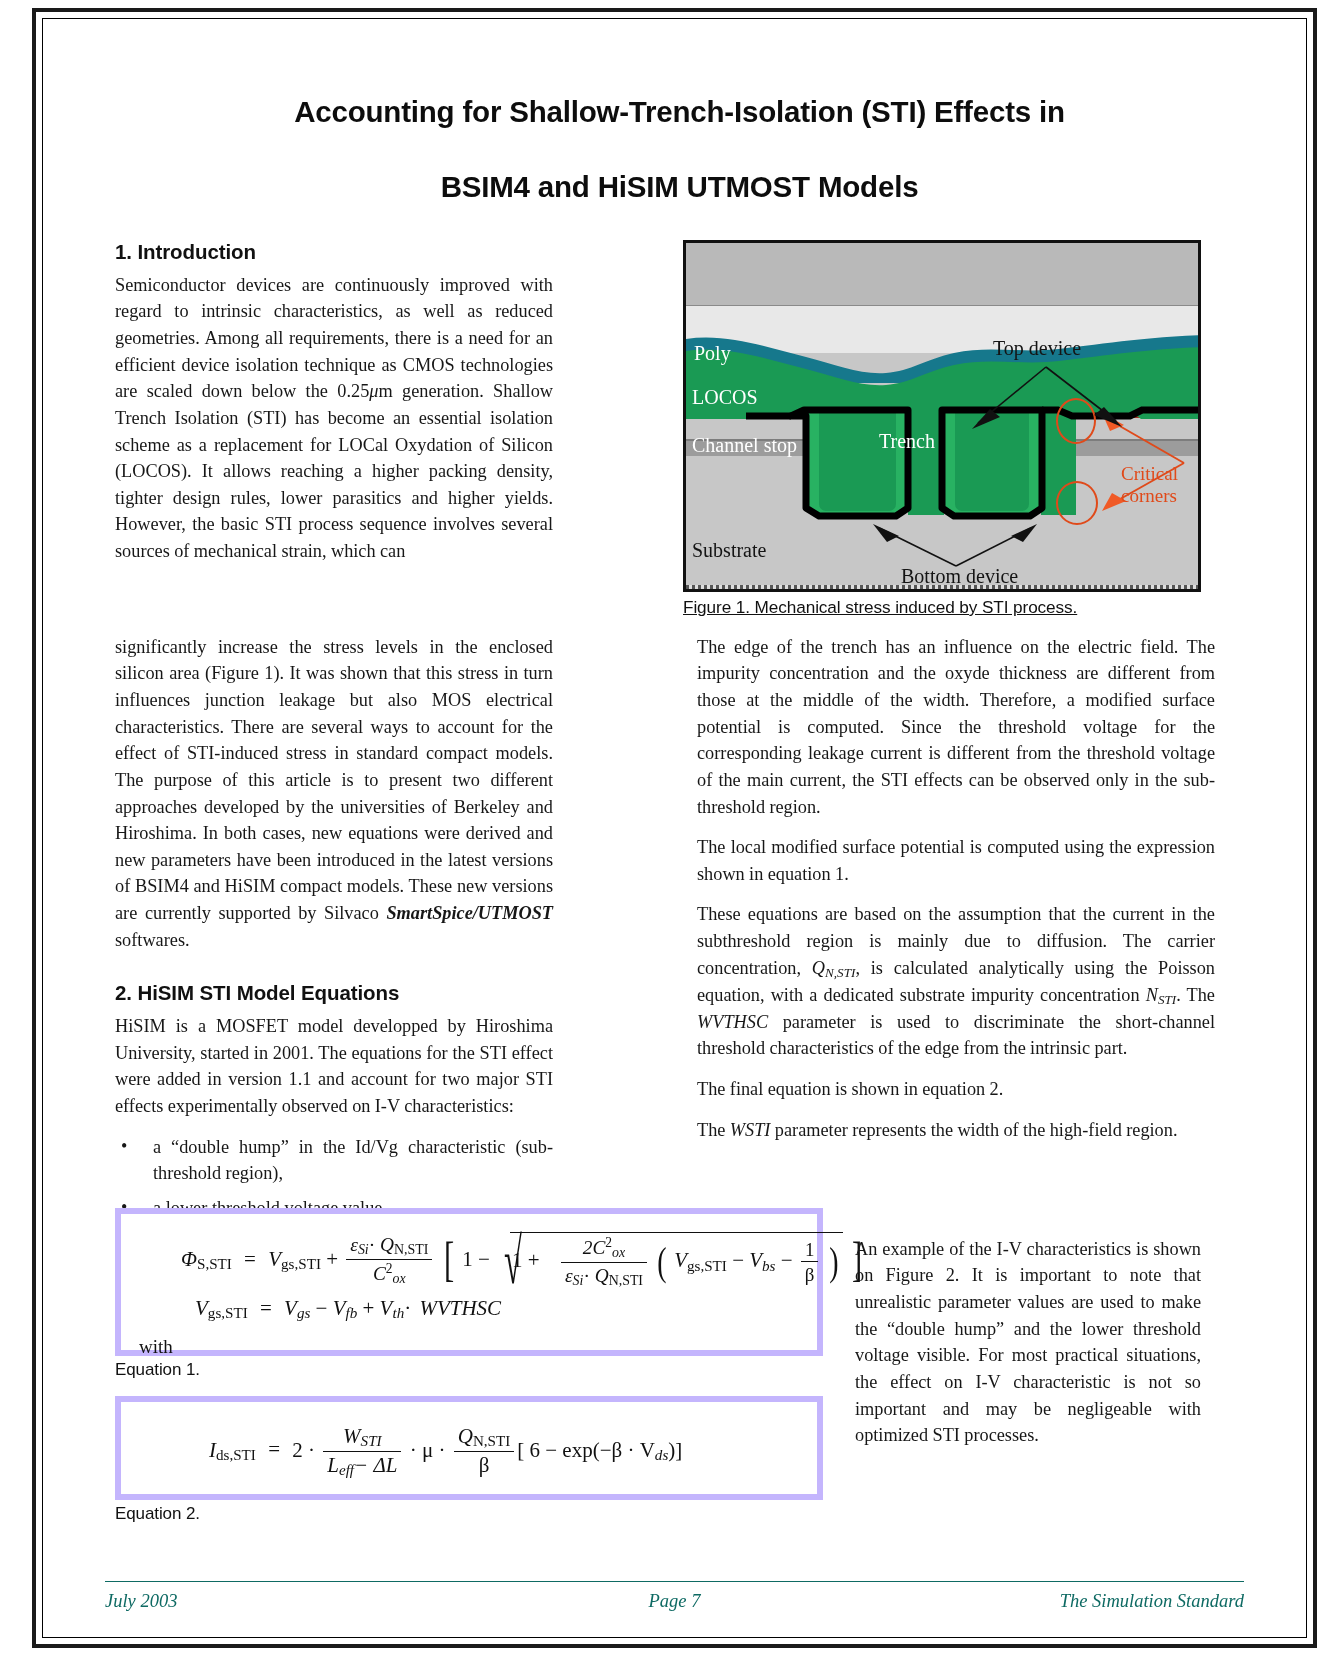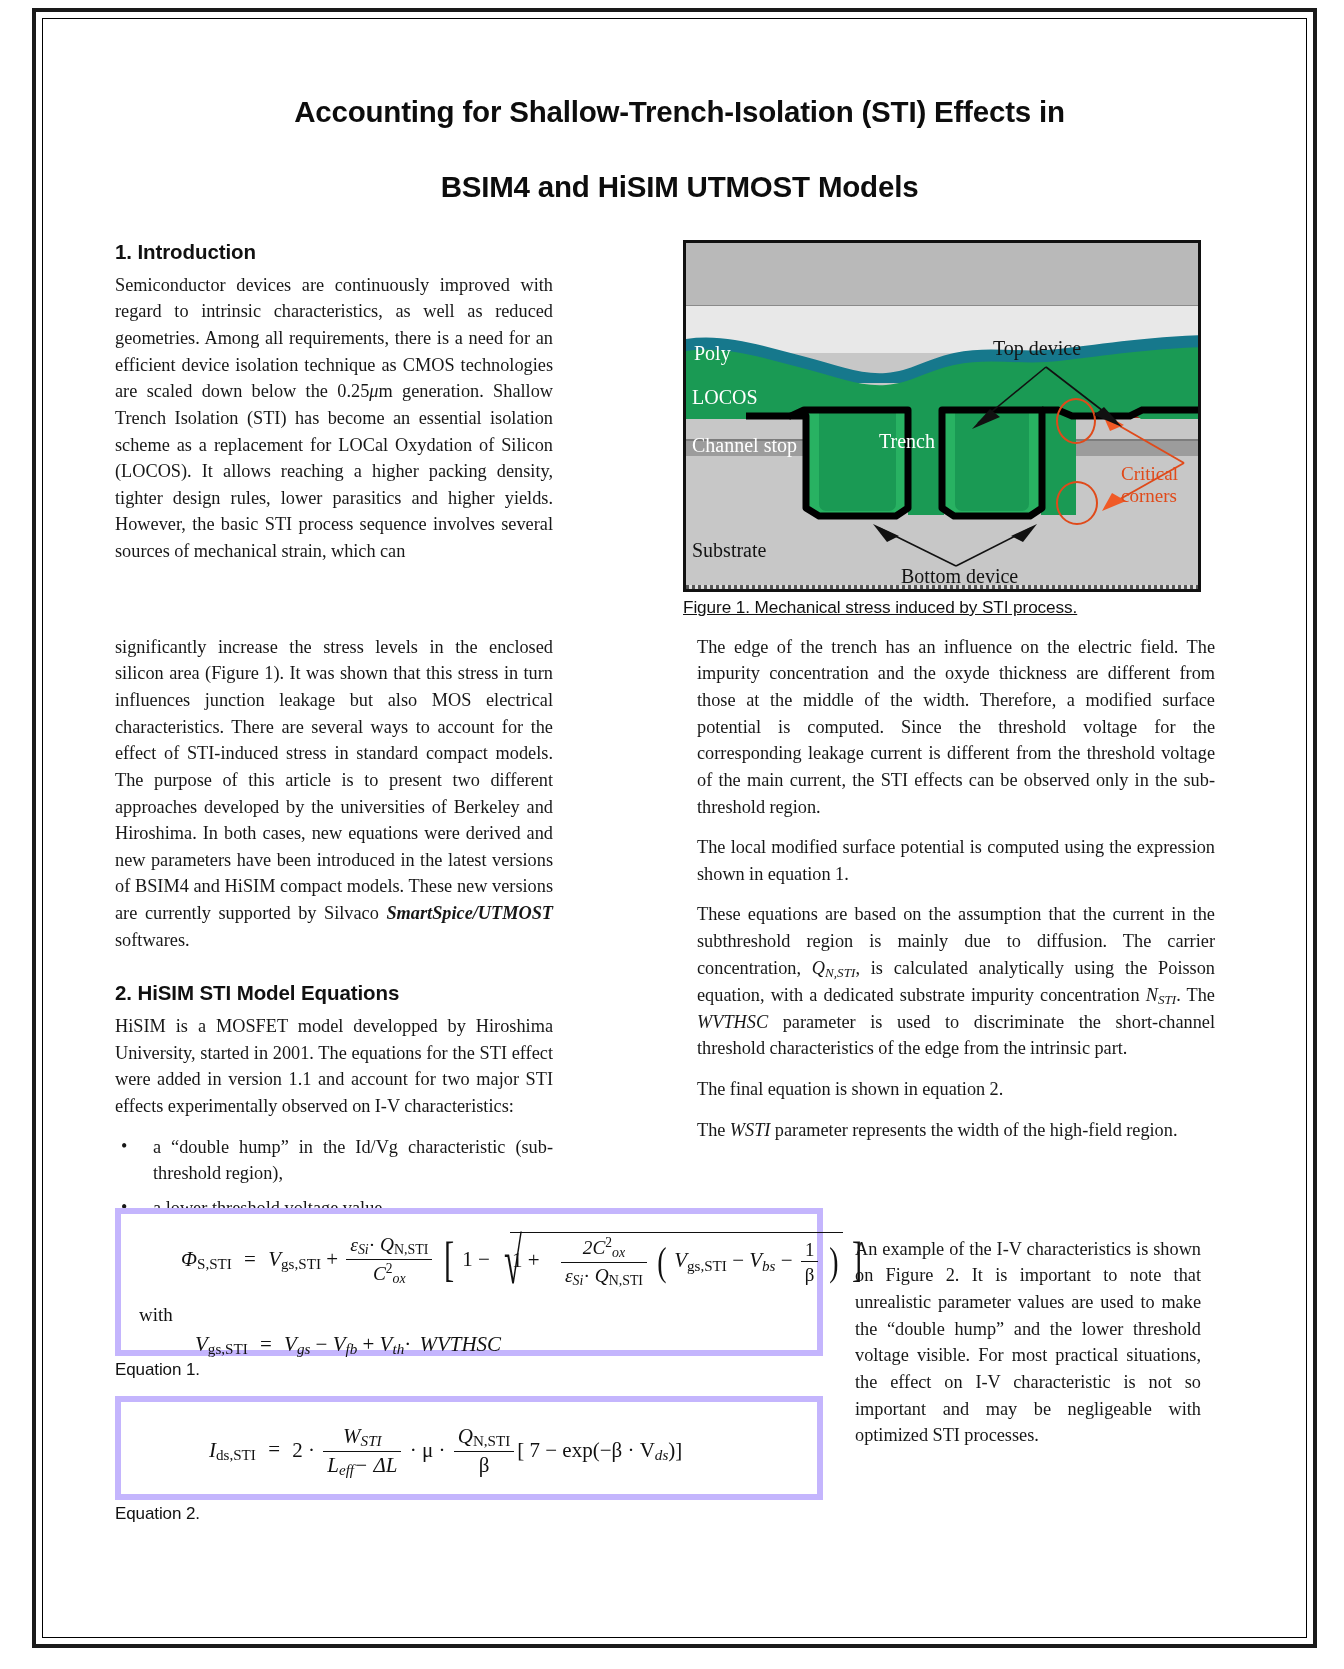--- a/index.html
+++ b/index.html
@@ -402,59 +402,67 @@
               <span class="frac" style="font-size:0.9em;">
                 <span class="num">1</span>
                 <span class="den">β</span>
               </span>
               <span class="paren">)</span>
             </span>
           </span>
           <span class="brk">]</span>
         </div>
 
-        <div class="eq-math" style="font-size:19px;margin-top:14px;">with</div>
-
         <div class="eq-math" style="margin-top:6px;margin-left:56px;">
           <span class="mi">V</span><sub>gs,STI</sub>
           <span style="margin:0 7px;">=</span>
           <span class="mi">V</span><sub class="mi">gs</sub>
           <span>−</span>
           <span class="mi">V</span><sub class="mi">fb</sub>
           <span>+</span>
           <span class="mi">V</span><sub class="mi">th</sub><span>·</span>
           <span class="mi" style="margin-left:3px;">WVTHSC</span>
         </div>
+
+        <div class="eq-math" style="font-size:19px;margin-top:14px;">with</div>
       </div>
       <div class="eq-caption">Equation 1.</div>
 
       <div class="eq-box" style="height:104px;margin-top:16px;padding-top:22px;">
         <div class="eq-math" style="margin-left:88px;">
           <span class="mi">I</span><sub>ds,STI</sub>
           <span style="margin:0 7px;">=</span>
           <span>2</span>
           <span>·</span>
           <span class="frac">
             <span class="num"><span class="mi">W</span><sub class="mi">STI</sub></span>
             <span class="den"><span class="mi">L</span><sub class="mi">eff</sub><span class="mi">− ΔL</span></span>
           </span>
           <span>·</span>
           <span>μ</span>
           <span>·</span>
           <span class="frac">
             <span class="num"><span class="mi">Q</span><sub>N,STI</sub></span>
             <span class="den">β</span>
-          </span><span>[ 7 − exp(−β · V</span><sub class="mi">ds</sub><span>)]</span>
+          </span><span>[ 6 − exp(−β · V</span><sub class="mi">ds</sub><span>)]</span>
         </div>
       </div>
       <div class="eq-caption">Equation 2.</div>
     </div>
 
     <div style="position:absolute;left:740px;top:28px;width:346px;">
       <p class="body">An example of the I-V characteristics is shown on Figure 2. It is important to note that unrealistic parameter values are used to make the “double hump” and the lower threshold voltage visible. For most practical situations, the effect on I-V characteristic is not so important and may be negligeable with optimized STI processes.</p>
     </div>
   </div>
 
 </div>
 
+<div id="footer">
+  <div id="footer-rule"></div>
+  <div id="footer-row">
+    <span>July 2003</span>
+    <span id="footer-center">Page 7</span>
+    <span>The Simulation Standard</span>
+  </div>
+</div>
 
 </div>
 </div>
 
 </body></html>

